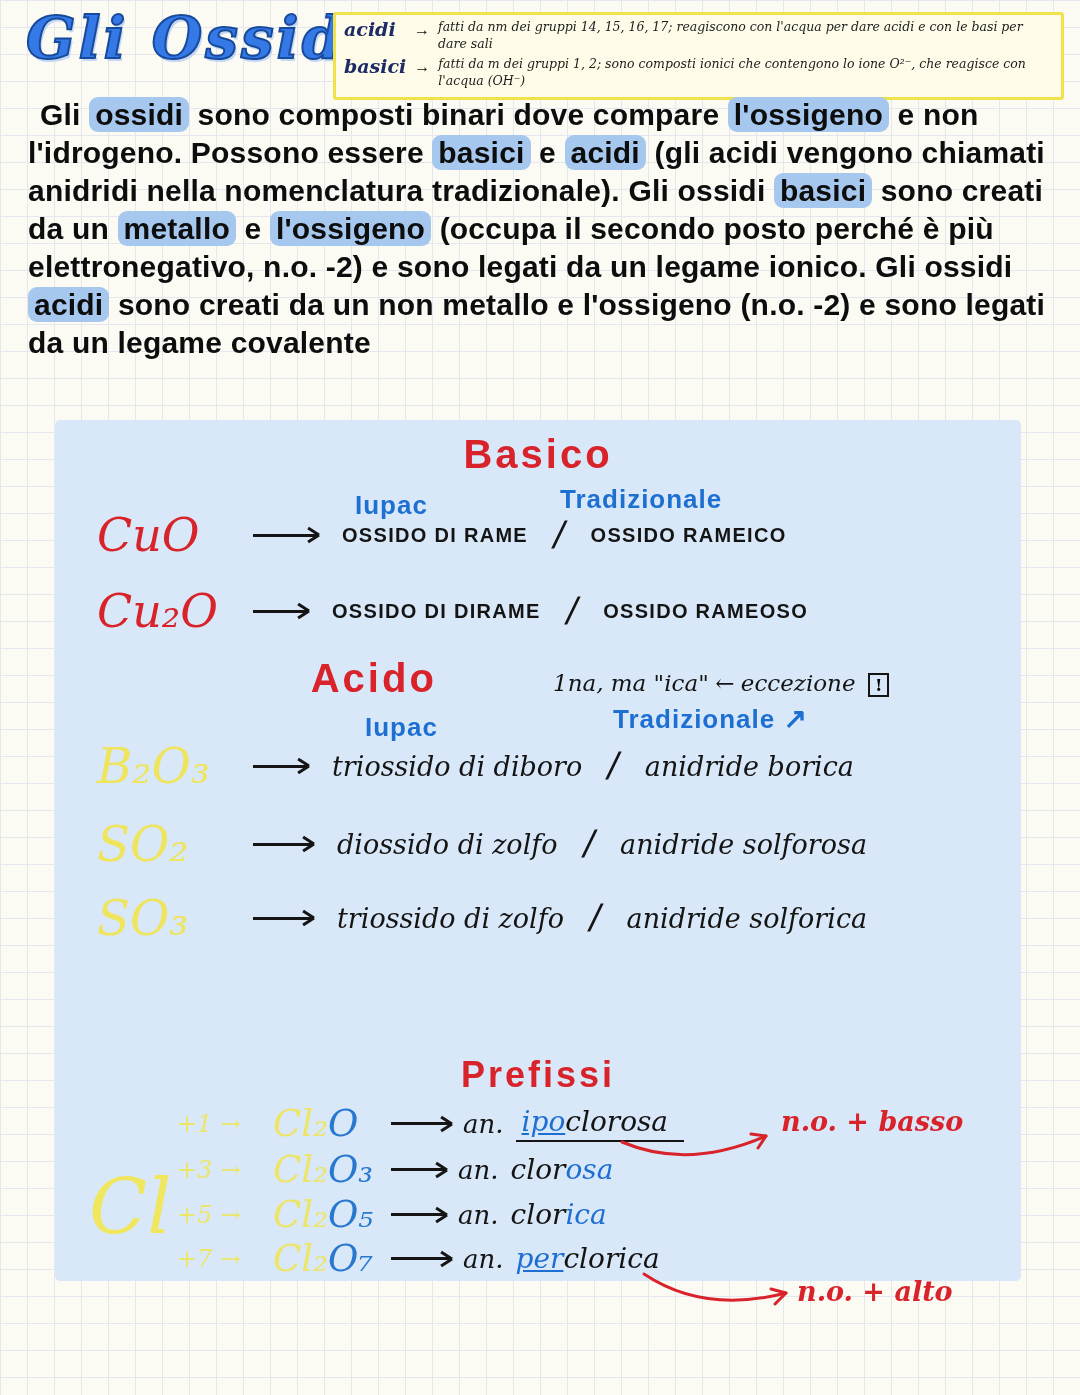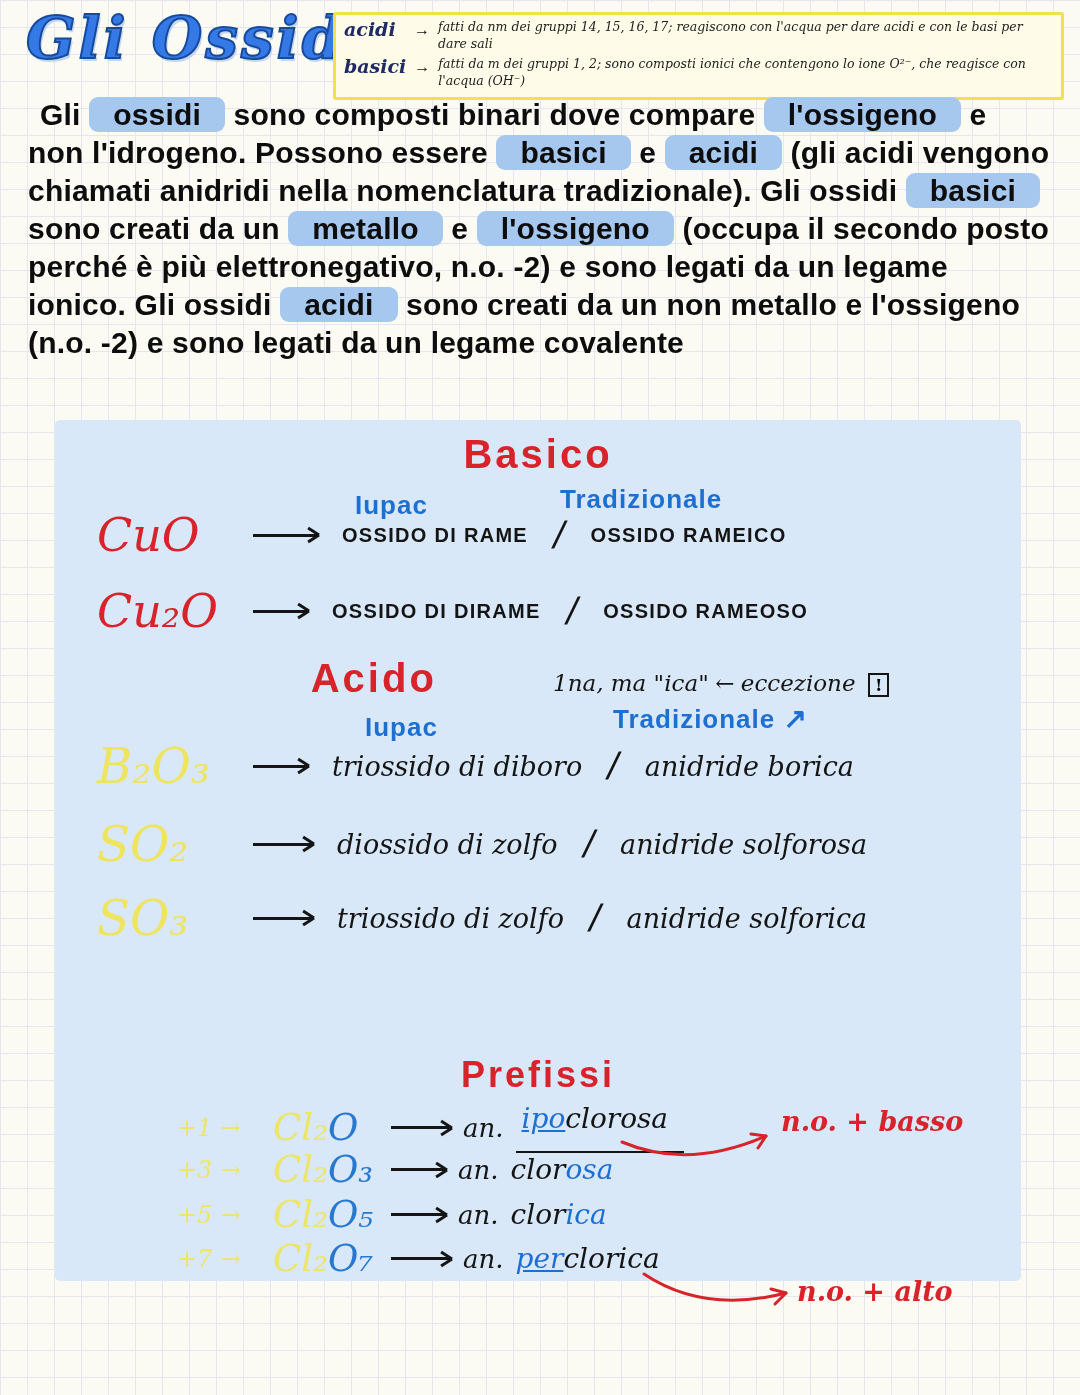--- a/index.html
+++ b/index.html
@@ -41,21 +41,21 @@
     font-size:12.5px; line-height:1.35; color:#1c1c1c;
   }
 
   
   .paragraph {
     position:absolute; left:28px; top:96px; width:1022px;
     font-size:30px; font-weight:700; line-height:38px; color:#0d0d0d;
     letter-spacing:0.2px; text-indent:12px;
   }
   .hl {
-    background:#a6c8ef; border-radius:9px; padding:1px 24px;
+    background:#a6c8ef; border-radius:9px; padding:1px 6px;
     -webkit-box-decoration-break:clone; box-decoration-break:clone;
   }
 
   
   .panel { position:absolute; left:55px; width:966px; background:#d9e8f8; border-radius:5px; }
   .panel1 { top:420px; height:712px; }
   .panel2 { top:1046px; height:235px; }
 
   .red-title {
     position:absolute; left:0; width:100%; text-align:center;
@@ -124,21 +124,21 @@
   .ox {
     display:inline-flex; gap:8px; width:84px; flex:none;
     font-family:"DejaVu Serif", serif; font-style:italic;
     font-size:24px; color:#ece568;
   }
   .pformula { width:106px; flex:none; font-family:"DejaVu Serif", serif; font-style:italic; font-size:37px; }
   .fcl { color:#ece568; }
   .fo  { color:#2878d0; }
   .an  { font-size:26px; }
   .pname { font-family:"DejaVu Serif", serif; font-style:italic; font-size:28px; white-space:nowrap; }
-  .underline-full { border-bottom:2.5px solid #141414; padding:0 16px 16px 6px; }
+  .underline-full { border-bottom:2.5px solid #141414; padding:0 16px 2px 6px; }
   .part.blue  { color:#1e6fd2; }
   .part.black { color:#141414; }
   .part.u { text-decoration:underline; }
 
   .rednote {
     position:absolute; color:#d8232b; font-family:"DejaVu Serif", serif;
     font-style:italic; font-weight:bold; font-size:27px; white-space:nowrap;
   }
   .note-low  { left:726px; top:60px; }
   .note-high { left:742px; top:230px; }
@@ -227,20 +227,21 @@
       <span class="larrow w60"></span>
       <span class="script name">triossido di zolfo</span>
       <span class="slash">/</span>
       <span class="script name">anidride solforica</span>
     </div>
   </section>
 
   <section class="panel panel2">
     <h2 class="red-title t-prefissi">Prefissi</h2>
 
+    <span class="big-el">Cl</span>
 
     <div class="prow prow1">
       <span class="ox">
         <span>+1</span>
         <span>→</span>
       </span>
       <span class="pformula"><span class="fcl">Cl₂</span><span class="fo">O</span></span>
       <span class="larrow w60"></span>
       <span class="script an">an.</span>
       <span class="pname underline-full"><span class="part blue u">ipo</span><span class="part black">clorosa</span></span>

